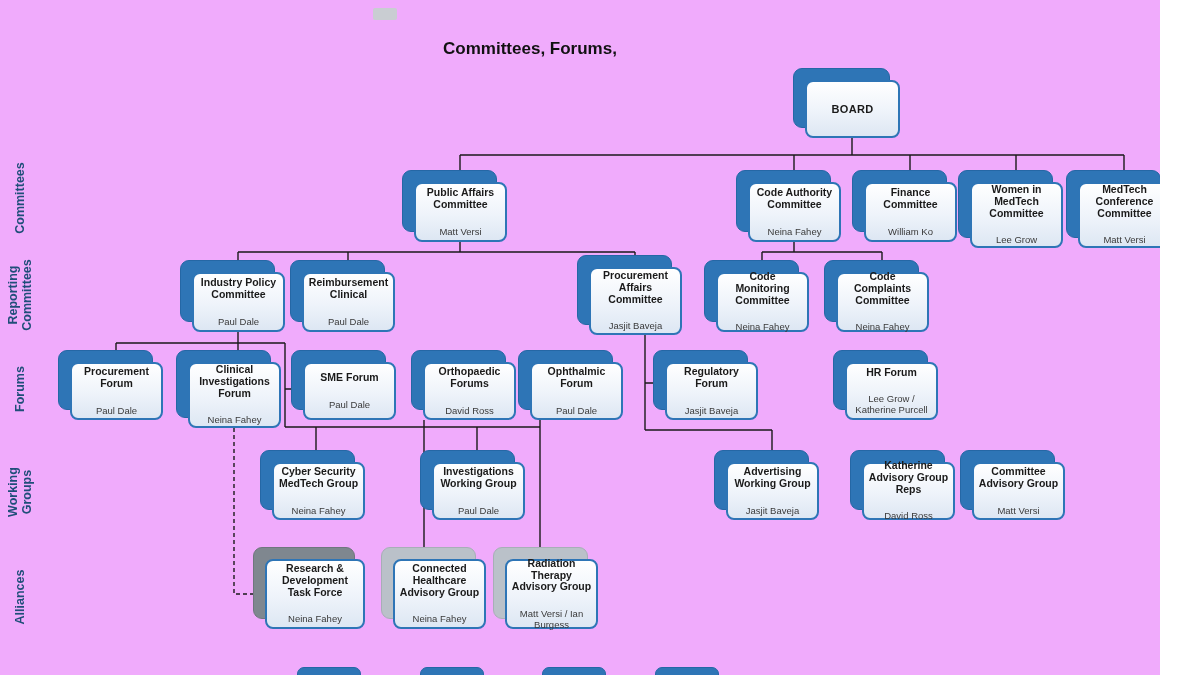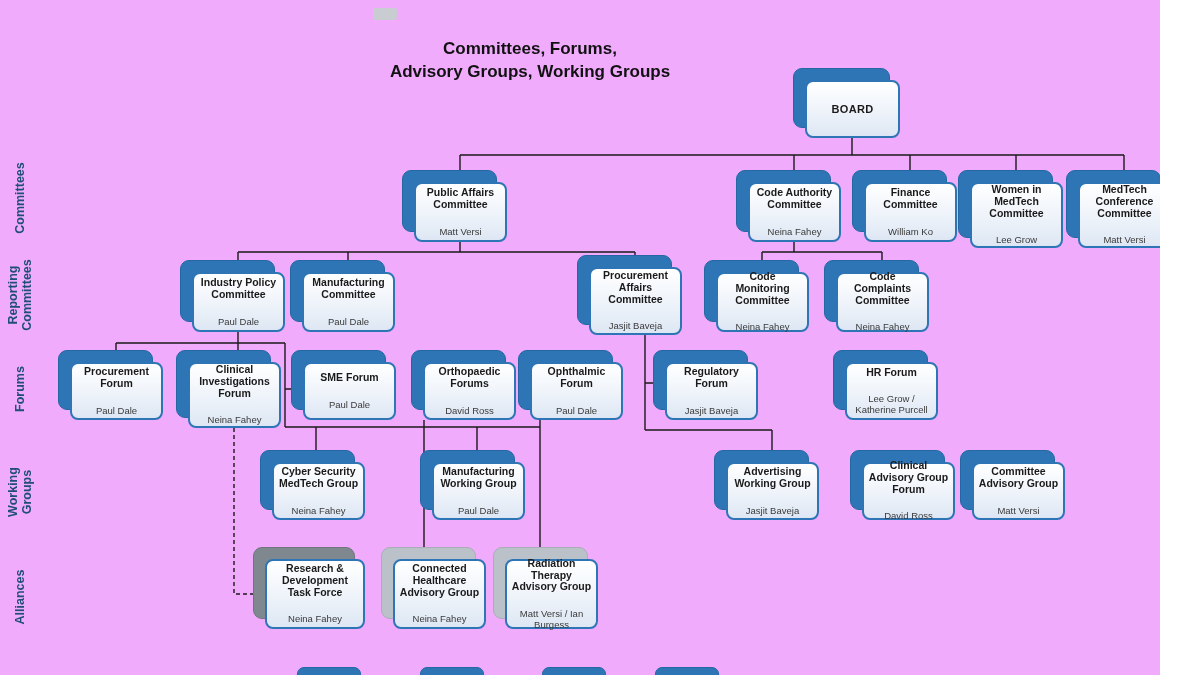--- a/index.html
+++ b/index.html
@@ -57,21 +57,20 @@
       <path d="M285 427 H540 M316 427 V465 M477 427 V465 M424 420 V559 M540 420 V559"></path>
       <path d="M645 335 V430 M645 383 H666 M645 430 H772 M772 430 V465"></path>
       <path stroke-dasharray="4 3" d="M234 428 V594 H264"></path>
     </g>
   </svg>
 
   <div class="artifact" style="left:373px;top:8px;width:24px;height:12px;"></div>
 
   <div class="page-title">
     <div>Committees, Forums,</div>
-    <div>Advisory Groups, Working Groups</div>
   </div>
 
   <div class="row-label" style="left:-35px;top:178px;width:110px;">Committees</div>
   <div class="row-label" style="left:-25px;top:275px;width:90px;">Reporting Committees</div>
   <div class="row-label" style="left:-25px;top:369px;width:90px;">Forums</div>
   <div class="row-label" style="left:-12px;top:472px;width:64px;">Working Groups</div>
   <div class="row-label" style="left:-25px;top:577px;width:90px;">Alliances</div>
 
   <div class="node board" style="left:793px;top:68px;--w:95px;--h:58px">
     <div class="shadow"></div>
@@ -119,21 +118,21 @@
   <div class="node" style="left:180px;top:260px;--w:93px;--h:60px">
     <div class="shadow"></div>
     <div class="card">
       <div class="t">Industry Policy Committee</div>
       <div class="l">Paul Dale</div>
     </div>
   </div>
   <div class="node" style="left:290px;top:260px;--w:93px;--h:60px">
     <div class="shadow"></div>
     <div class="card">
-      <div class="t">Manufacturing Committee</div>
+      <div class="t">Reimbursement Clinical</div>
       <div class="l">Paul Dale</div>
     </div>
   </div>
   <div class="node" style="left:577px;top:255px;--w:93px;--h:68px">
     <div class="shadow"></div>
     <div class="card">
       <div class="t">Procurement Affairs Committee</div>
       <div class="l">Jasjit Baveja</div>
     </div>
   </div>
@@ -205,35 +204,35 @@
   <div class="node" style="left:260px;top:450px;--w:93px;--h:58px">
     <div class="shadow"></div>
     <div class="card">
       <div class="t">Cyber Security MedTech Group</div>
       <div class="l">Neina Fahey</div>
     </div>
   </div>
   <div class="node" style="left:420px;top:450px;--w:93px;--h:58px">
     <div class="shadow"></div>
     <div class="card">
-      <div class="t">Manufacturing Working Group</div>
+      <div class="t">Investigations Working Group</div>
       <div class="l">Paul Dale</div>
     </div>
   </div>
   <div class="node" style="left:714px;top:450px;--w:93px;--h:58px">
     <div class="shadow"></div>
     <div class="card">
       <div class="t">Advertising Working Group</div>
       <div class="l">Jasjit Baveja</div>
     </div>
   </div>
   <div class="node" style="left:850px;top:450px;--w:93px;--h:58px">
     <div class="shadow"></div>
     <div class="card">
-      <div class="t">Clinical Advisory Group Forum</div>
+      <div class="t">Katherine Advisory Group Reps</div>
       <div class="l">David Ross</div>
     </div>
   </div>
   <div class="node" style="left:960px;top:450px;--w:93px;--h:58px">
     <div class="shadow"></div>
     <div class="card">
       <div class="t">Committee Advisory Group</div>
       <div class="l">Matt Versi</div>
     </div>
   </div>

